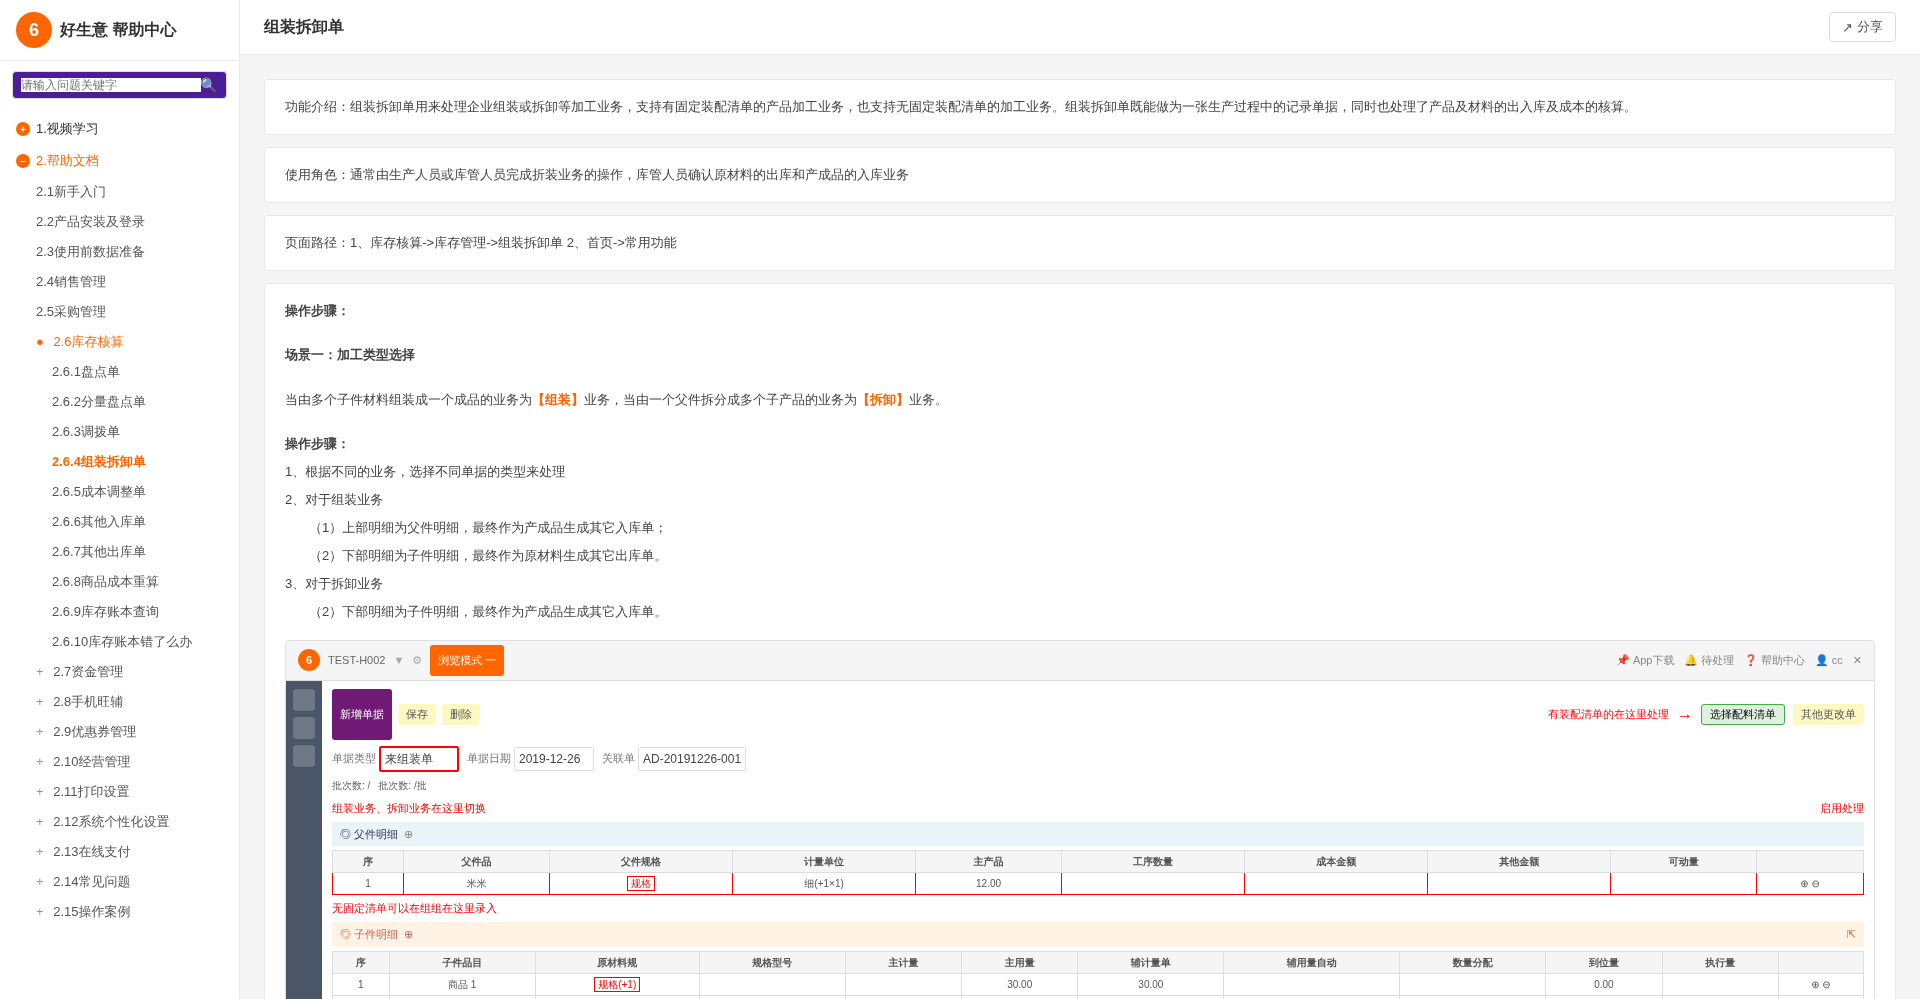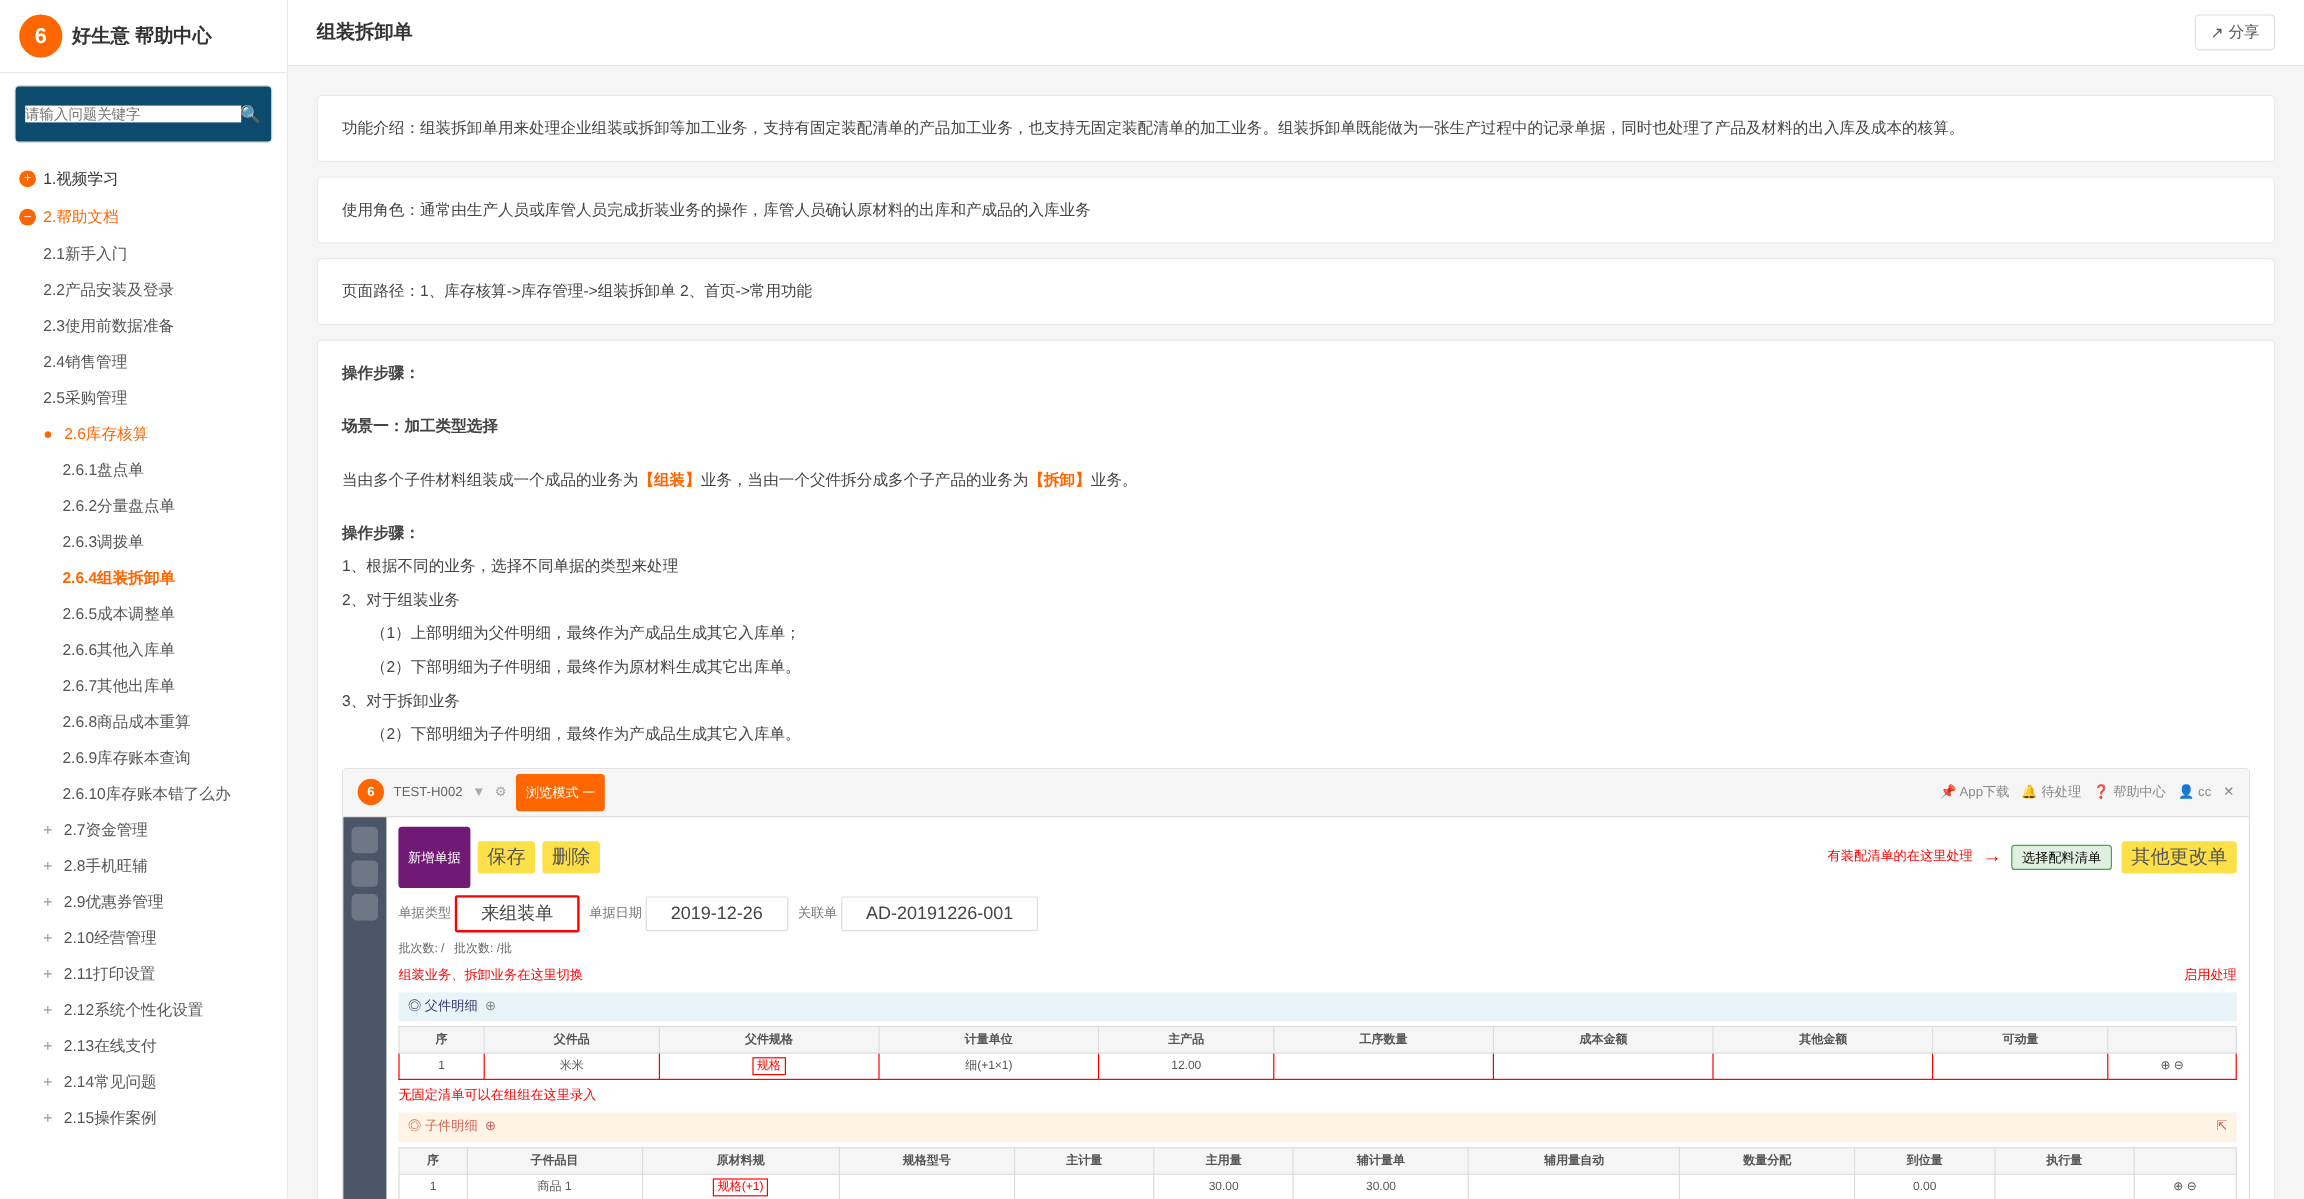--- a/index.html
+++ b/index.html
@@ -41,22 +41,22 @@
       font-size: 16px;
       font-weight: bold;
       color: #333;
     }
     .search-box {
       display: flex;
       align-items: center;
       margin: 10px 12px;
       border: 1px solid #ddd;
       border-radius: 4px;
-      background: #0c4a6e;
-      padding: 15px 8px;
+      background: #4c1d95;
+      padding: 5px 8px;
     }
     .search-box input {
       border: none;
       outline: none;
       font-size: 12px;
       flex: 1;
       color: #999;
     }
     .search-icon {
       color: #999;
@@ -236,46 +236,46 @@
     .app-toolbar-btn {
       background: #701a75;
       color: #fff;
       border: none;
       border-radius: 3px;
       padding: 18px 8px;
       font-size: 11px;
       cursor: pointer;
     }
     .app-toolbar-gray {
-      background: #fde047;
+      background: #fef9c3;
       color: #555;
       border: none;
       border-radius: 3px;
       padding: 3px 8px;
-      font-size: 16px;
+      font-size: 11px;
     }
     .form-row {
       display: flex;
       align-items: center;
       gap: 8px;
       margin-bottom: 5px;
       font-size: 11px;
     }
     .form-field {
       display: flex;
       align-items: center;
       gap: 3px;
     }
     .form-field label { color: #777; white-space: nowrap; }
     .form-field .field-val {
       border: 1px solid #ddd;
       border-radius: 2px;
-      padding: 1px 20px;
+      padding: 1px 4px;
       min-width: 80px;
-      font-size: 15px;
+      font-size: 12px;
       background: #fff;
     }
     .field-val.highlighted { border: 2px solid red; }
     .annotation-arrow {
       color: red;
       font-size: 16px;
     }
     .annotation-text { color: red; font-size: 11px; }
     .table-mock {
       width: 100%;

